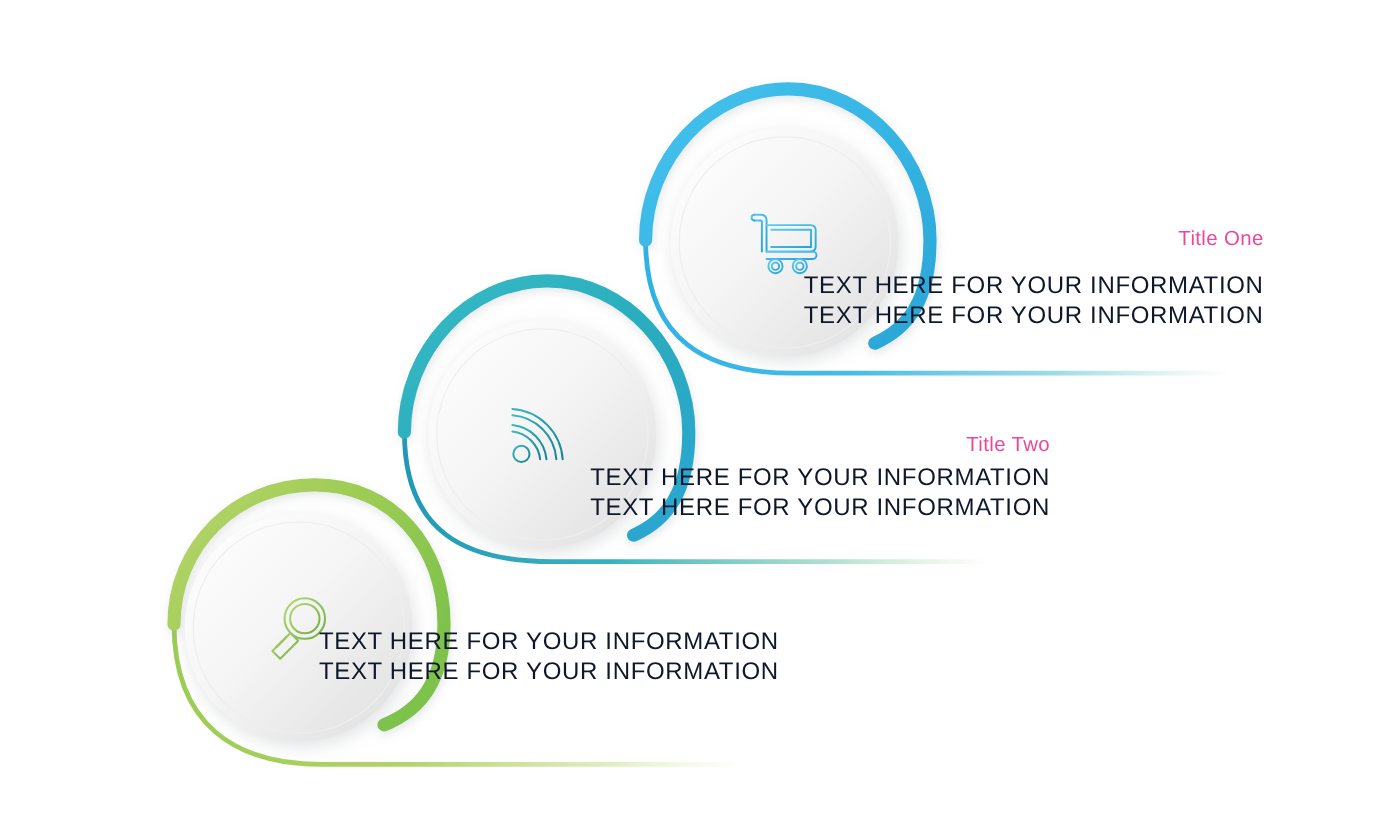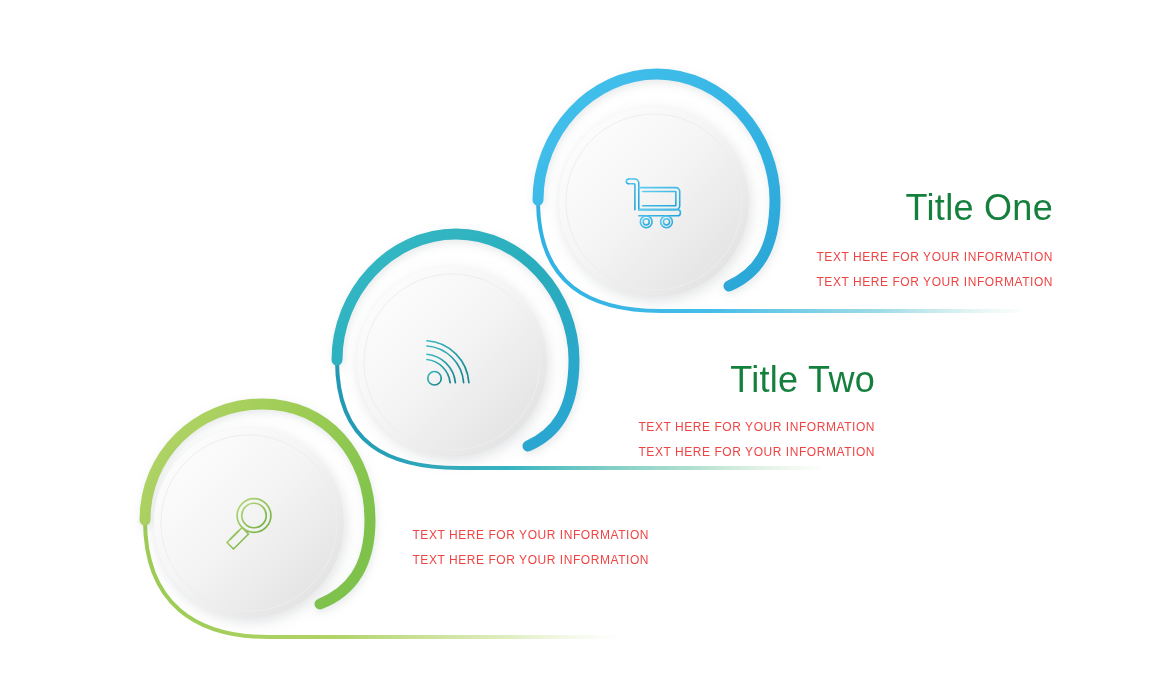--- a/index.html
+++ b/index.html
@@ -22,42 +22,42 @@
     position: absolute;
     left: 0;
     top: 0;
     width: 1167px;
     height: 700px;
   }
   .text-block {
     position: absolute;
   }
   .title {
-    font-size: 36px;
+    font-size: 17px;
     font-weight: normal;
-    color: #15803d;
+    color: #ec4899;
     letter-spacing: 0.3px;
     white-space: nowrap;
     margin: 0;
     line-height: 1;
   }
   .subline {
-    font-size: 12px;
-    color: #ef4444;
+    font-size: 20px;
+    color: #0f172a;
     letter-spacing: 0.55px;
     white-space: nowrap;
     line-height: 25px;
     text-align: right;
   }
   
   #block-one   { left: 653px; top: 190px; width: 400px; text-align: right; }
   #block-one .title { margin-bottom: 19px; }
   
   #block-two   { left: 475px; top: 362px; width: 400px; text-align: right; }
-  #block-two .title { margin-bottom: 17px; }
+  #block-two .title { margin-bottom: 7px; }
   
   #block-three { left: 249px; top: 523px; width: 400px; text-align: right; }
   #block-three .title { margin-bottom: 19px; }
 </style>
 </head>
 <body>
 
 <div class="canvas">
 
   <svg class="stage-svg" viewBox="0 0 1167 700">

